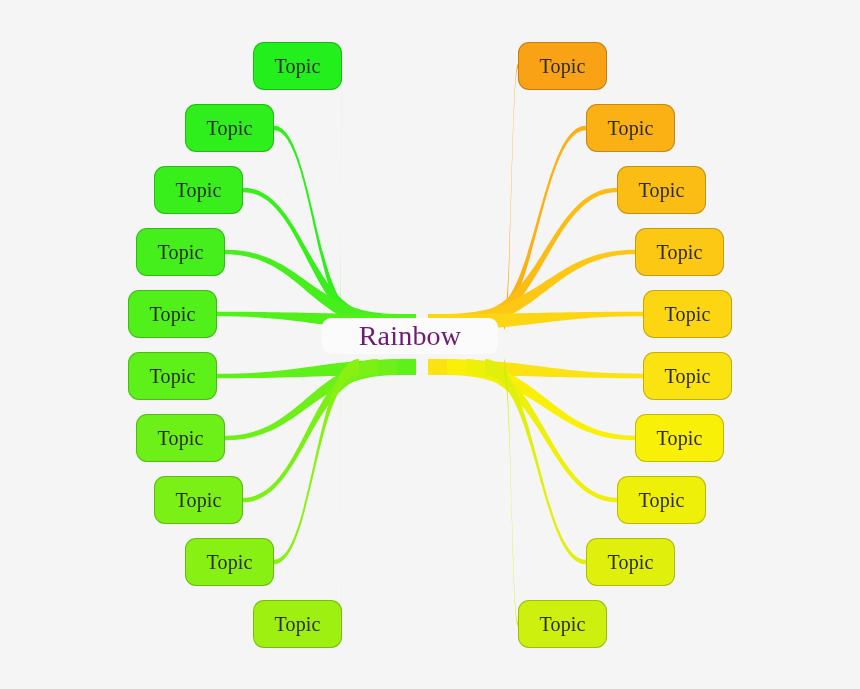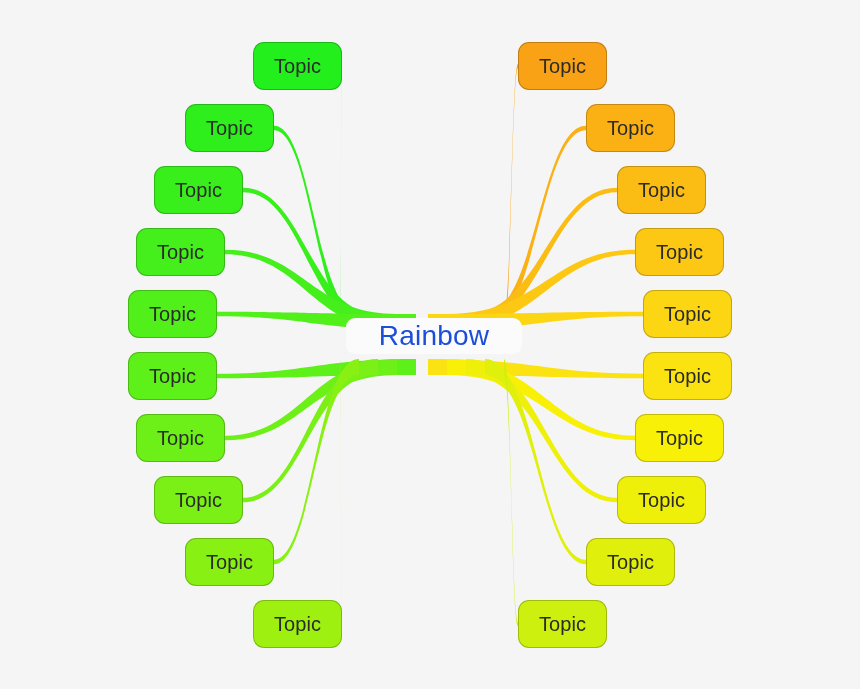--- a/index.html
+++ b/index.html
@@ -28,20 +28,21 @@
     box-sizing: border-box;
     border-radius: 11px;
     display: flex;
     align-items: center;
     justify-content: center;
     color: #2b2b2b;
     font-size: 20px;
     line-height: 1;
     letter-spacing: 0.1px;
     white-space: nowrap;
+    font-family: Liberation Serif, serif;
   }
   .topic-node {
     border: 1px solid rgba(0,0,0,0.22);
   }
   .center-node {
     background: #fbfbfb;
     border-radius: 9px;
     font-size: 28px;
     color: #3a3a3a;
     letter-spacing: 0.2px;
@@ -68,21 +69,21 @@
       <path d="M 617 187.75 C 549.05 187.75, 541.5 314, 466 314 L 466 330 C 541.5 330, 549.05 192.25, 617 192.25 Z" fill="#fbbc14"></path>
       <path d="M 635 249.75 C 550.4 249.75, 541 314, 447 314 L 447 330 C 541 330, 550.4 254.25, 635 254.25 Z" fill="#fcc814"></path>
       <path d="M 643 311.75 C 546.25 311.75, 535.5 314, 428 314 L 428 330 C 535.5 330, 546.25 316.25, 643 316.25 Z" fill="#fcd613"></path>
       <path d="M 643 373.75 C 546.25 373.75, 535.5 359, 428 359 L 428 375 C 535.5 375, 546.25 378.25, 643 378.25 Z" fill="#fbe211"></path>
       <path d="M 635 435.75 C 550.4 435.75, 541 359, 447 359 L 447 375 C 541 375, 550.4 440.25, 635 440.25 Z" fill="#f8f007"></path>
       <path d="M 617 497.75 C 549.05 497.75, 541.5 359, 466 359 L 466 375 C 541.5 375, 549.05 502.25, 617 502.25 Z" fill="#eff00a"></path>
       <path d="M 586 559.75 C 540.55 559.75, 535.5 359, 485 359 L 485 375 C 535.5 375, 540.55 564.25, 586 564.25 Z" fill="#e0f00c"></path>
       <path d="M 518 621.75 C 511.7 621.75, 511 359, 504 359 L 504 375 C 511 375, 511.7 626.25, 518 626.25 Z" fill="#cdf00e"></path>
     </svg>
 
-  <div class="node center-node" style="left: 346px; top: 318px; width: 176px; height: 36px; background: rgb(251, 251, 251); color: #1d4ed8;">
+  <div class="node center-node" style="left: 322px; top: 318px; width: 176px; height: 36px; background: rgb(251, 251, 251); color: #701a75;">
     <span>Rainbow</span>
   </div>
 
   <div id="left-nodes">
       <div class="node topic-node" style="left: 253px; top: 42px; width: 89px; height: 48px; background: rgb(34, 239, 27);">
         <span>Topic</span>
       </div>
       <div class="node topic-node" style="left: 185px; top: 104px; width: 89px; height: 48px; background: rgb(46, 238, 28);">
         <span>Topic</span>
       </div>

